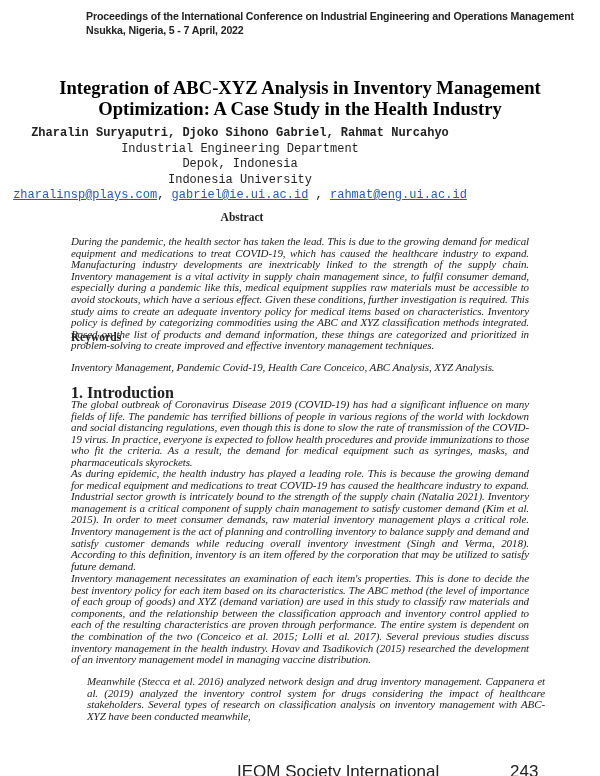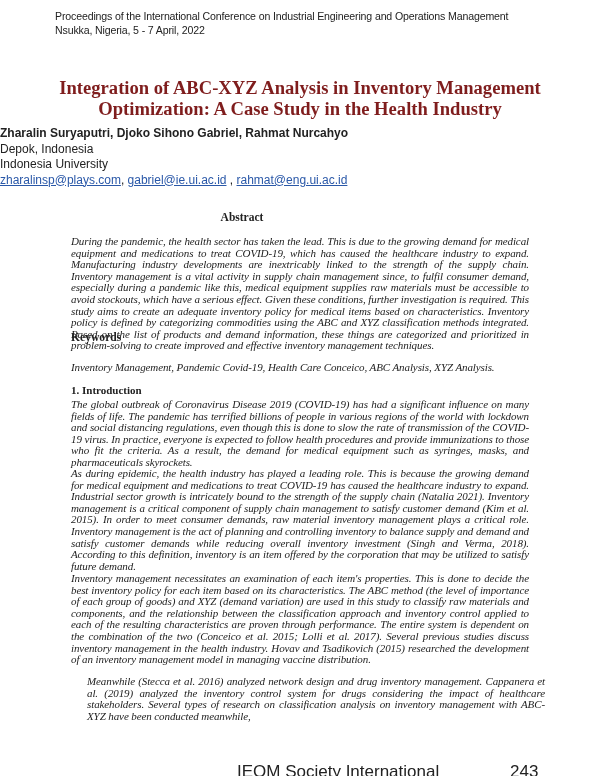--- a/index.html
+++ b/index.html
@@ -1,46 +1,47 @@
 <!DOCTYPE html>
 <html><head>
 <meta charset="utf-8">
 <style>
   html, body { margin:0; padding:0; background:#ffffff; }
   body { width:600px; height:776px; position:relative; overflow:hidden; color:#1a1a1a; }
   .page { position:absolute; left:0; top:0; width:600px; height:776px; }
-  .hdr { position:absolute; left:55px; top:9px; font-family:"Liberation Sans", sans-serif; font-size:10.6px; line-height:14px; color:#222; letter-spacing:-0.15px; }
-  .title { position:absolute; left:40px; width:520px; top:77px; text-align:center; font-family:"Liberation Serif", serif; font-weight:bold; font-size:18.6px; line-height:21px; color:#7f1d1d; }
-  .authors { position:absolute; left:0; width:480px; top:126px; text-align:left; font-family:Liberation Sans, sans-serif; font-size:12px; line-height:15.5px; color:#222; }
+  .hdr { position:absolute; left:86px; top:9px; font-family:"Liberation Sans", sans-serif; font-size:10.6px; line-height:14px; color:#222; letter-spacing:-0.15px;font-weight:bold; }
+  .title { position:absolute; left:40px; width:520px; top:77px; text-align:center; font-family:"Liberation Serif", serif; font-weight:bold; font-size:18.6px; line-height:21px; color:#000000; }
+  .authors { position:absolute; left:0; width:480px; top:126px; text-align:center; font-family:Liberation Mono, monospace; font-size:12px; line-height:15.5px; color:#222; }
   .authors .names { font-weight:bold; }
   .authors a { color:#2a58a8; text-decoration:underline; }
   .abstract-h { position:absolute; left:0; width:484px; top:211px; text-align:center; font-family:"Liberation Serif", serif; font-weight:bold; font-size:11.5px; color:#222; }
   .body { position:absolute; left:71px; width:458px; font-family:"Liberation Serif", serif; font-size:11px; line-height:11.6px; text-align:justify; color:#222; letter-spacing:-0.1px;font-style:italic; }
   .sec-h { position:absolute; left:71px; font-family:"Liberation Serif", serif; font-weight:bold; color:#222; }
   .kw-h { top:331px; font-size:11.6px; }
-  .intro-h { top:384px; font-size:11px; }
+  .intro-h { top:384px; font-size:16px; }
   .footer { position:absolute; top:762px; font-family:"Liberation Sans", sans-serif; font-size:17px; color:#222; }
 </style>
 </head>
 <body>
 
 <div class="page">
 
   <div class="hdr">
     <div>Proceedings of the International Conference on Industrial Engineering and Operations Management</div>
     <div>Nsukka, Nigeria, 5 - 7 April, 2022</div>
   </div>
 
   <div class="title">
     <div>Integration of ABC-XYZ Analysis in Inventory Management</div>
     <div>Optimization: A Case Study in the Health Industry</div>
   </div>
 
   <div class="authors">
     <div class="names">Zharalin Suryaputri, Djoko Sihono Gabriel, Rahmat Nurcahyo</div>
+    <div>Industrial Engineering Department</div>
     <div>Depok, Indonesia</div>
     <div>Indonesia University</div>
     <div>
       <a>zharalinsp@plays.com</a><span>, </span><a>gabriel@ie.ui.ac.id</a><span> , </span><a>rahmat@eng.ui.ac.id</a>
     </div>
   </div>
 
   <div class="abstract-h">Abstract</div>
   <p class="body" style="top:236px;margin:0;">During the pandemic, the health sector has taken the lead. This is due to the growing demand for medical equipment and medications to treat COVID-19, which has caused the healthcare industry to expand. Manufacturing industry developments are inextricably linked to the strength of the supply chain. Inventory management is a vital activity in supply chain management since, to fulfil consumer demand, especially during a pandemic like this, medical equipment supplies raw materials must be accessible to avoid stockouts, which have a serious effect. Given these conditions, further investigation is required. This study aims to create an adequate inventory policy for medical items based on characteristics. Inventory policy is defined by categorizing commodities using the ABC and XYZ classification methods integrated. Based on the list of products and demand information, these things are categorized and prioritized in problem-solving to create improved and effective inventory management techniques.</p>
 

